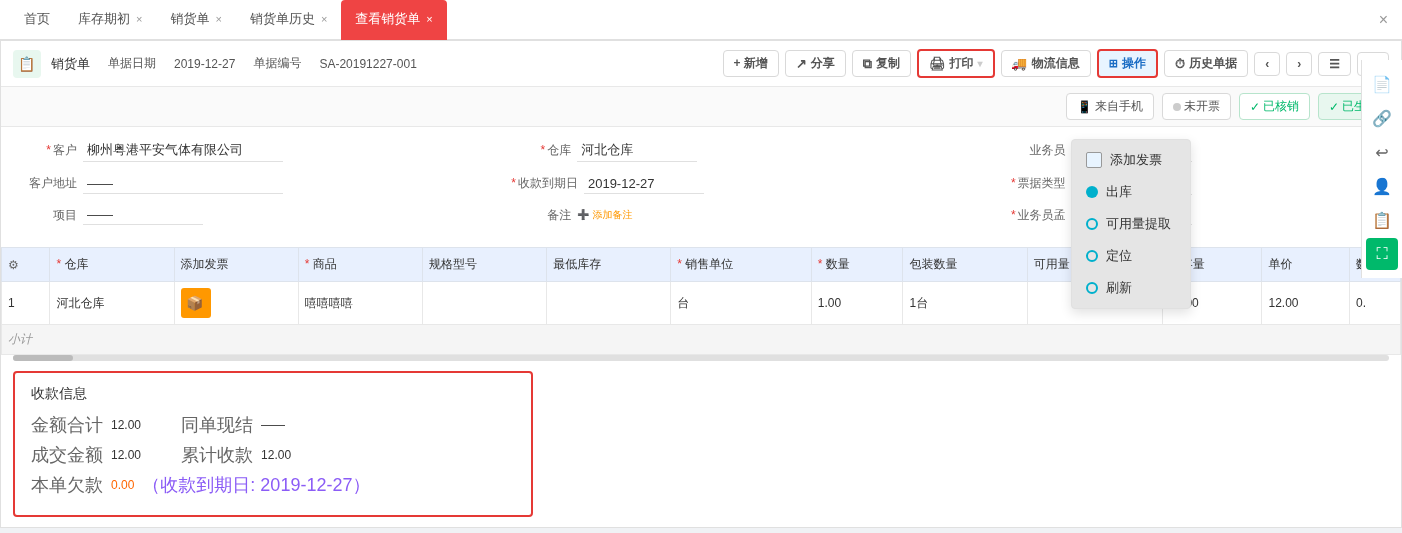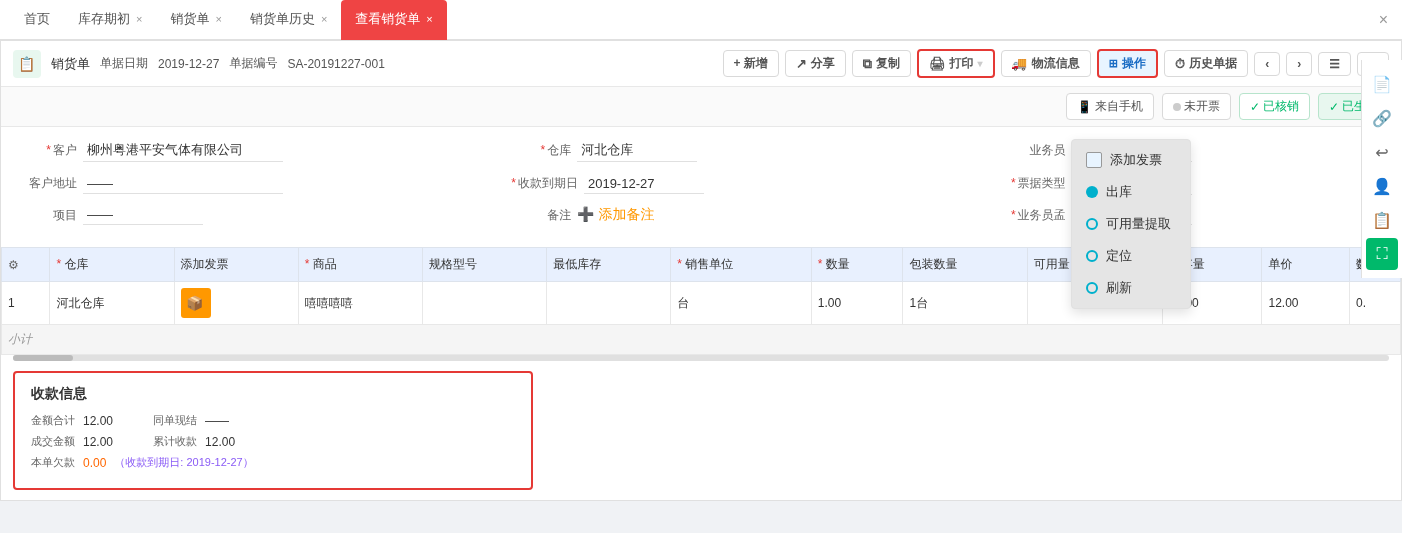--- a/index.html
+++ b/index.html
@@ -40,21 +40,21 @@
     }
     .doc-title-area {
       display: flex; align-items: center; gap: 10px; flex: 1;
     }
     .doc-icon {
       width: 28px; height: 28px; background: #e8f7ef;
       border-radius: 4px; display: flex; align-items: center; justify-content: center;
       color: #00b96b; font-size: 14px;
     }
     .doc-label { font-size: 13px; font-weight: 500; color: #333; }
-    .doc-meta { font-size: 12px; color: #555; margin-left: 0; }
+    .doc-meta { font-size: 12px; color: #555; margin-left: 8px; }
     .toolbar-actions {
       display: flex; align-items: center; gap: 6px;
     }
     .toolbar-btn {
       display: flex; align-items: center; gap: 4px; padding: 4px 10px;
       border: 1px solid #d9d9d9; border-radius: 4px; background: #fff;
       cursor: pointer; font-size: 12px; color: #555; white-space: nowrap; font-weight: bold;
     }
 
     
@@ -87,21 +87,21 @@
     }
     .form-label.required::before {
       content: "*"; color: #e53935; margin-right: 2px;
     }
     .form-value {
       font-size: 13px; color: #333; border-bottom: 1px solid #e0e0e0;
       padding: 2px 4px; min-width: 120px;
     }
     .form-value.wide { min-width: 200px; }
     .add-note {
-      color: #ff9800; font-size: 14px; cursor: pointer; display: flex; align-items: flex-end; gap: 2px;
+      color: #ff9800; font-size: 10px; cursor: pointer; display: flex; align-items: flex-end; gap: 2px;
     }
 
     
     .table-wrap { overflow-x: auto; }
     table { width: 100%; border-collapse: collapse; font-size: 12px; }
     thead tr { background: #e8f0fe; }
     thead th {
       padding: 8px 6px; text-align: left; border: 1px solid #dde3ec;
       color: #333; font-weight: 500; white-space: nowrap;
     }
@@ -122,27 +122,27 @@
       justify-content: center; color: #fff; font-size: 14px;
     }
 
     
     .payment-info {
       margin: 10px 12px; padding: 12px 16px;
       border: 2px solid #e53935; border-radius: 4px;
       background: #fff; max-width: 520px;
     }
     .payment-title {
-      font-size: 14px; font-weight: bold; color: #333; margin-bottom: 10px;
+      font-size: 14px; font-weight: normal; color: #333; margin-bottom: 10px;
     }
     .payment-row {
       display: flex; gap: 40px; margin-bottom: 6px;
     }
     .payment-item { display: flex; gap: 8px; align-items: center; }
-    .payment-item-label { font-size: 11px; color: #666; }
+    .payment-item-label { font-size: 18px; color: #666; }
     .payment-item-value { font-size: 12px; color: #333; font-weight: 500; }
     .payment-item-value.orange { color: #ff6600; }
 
     
     .dropdown-menu {
       position: absolute; top: 98px; right: 210px; z-index: 100;
       background: #e5e5e5; border: 1px solid #e0e0e0; border-radius: 4px;
       box-shadow: 0 4px 12px rgba(0,0,0,0.12); min-width: 120px;
       padding: 4px 0;
     }

